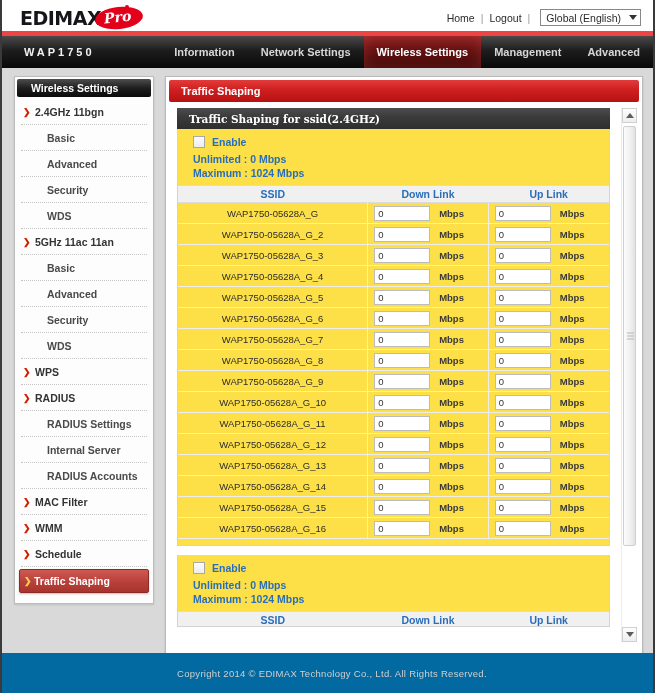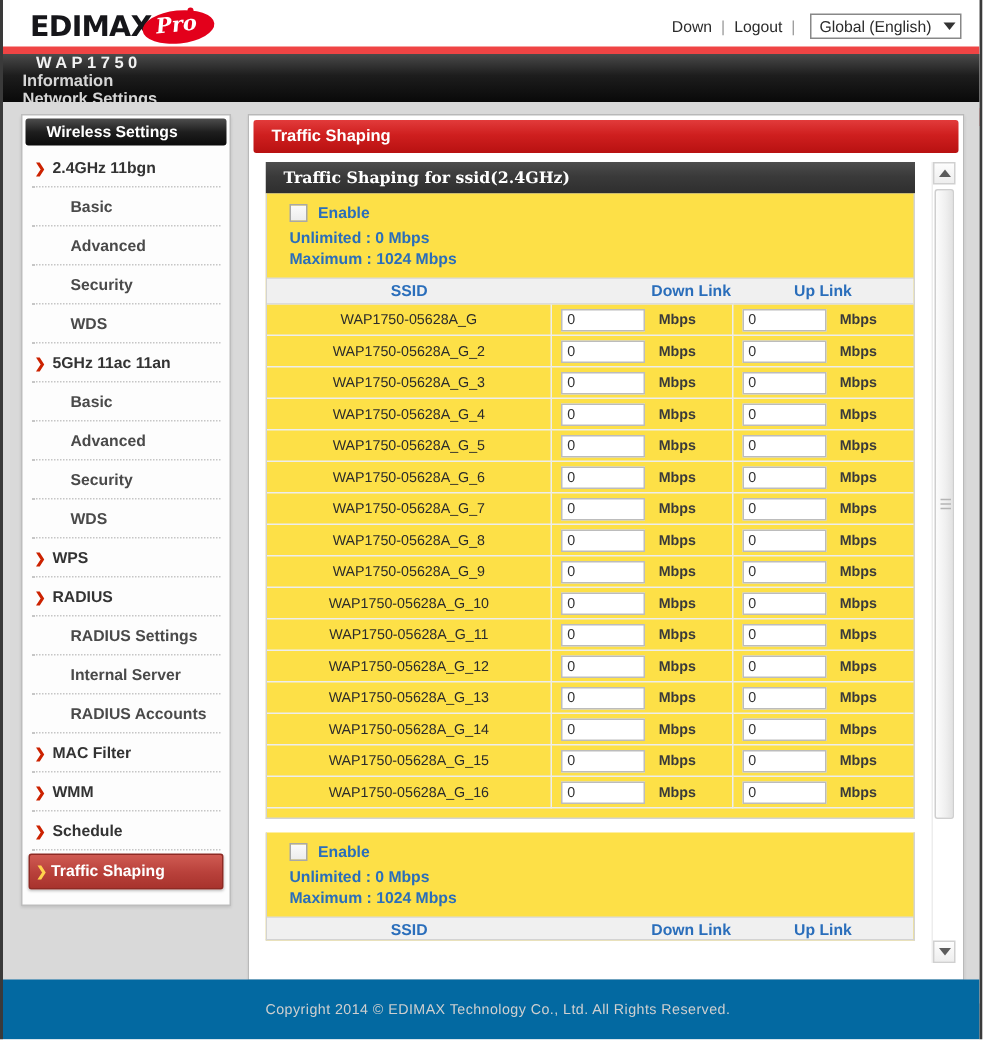--- a/index.html
+++ b/index.html
@@ -95,21 +95,20 @@
     border-top: 5px solid #333;
   }
 
   
   .navbar {
     position: relative;
     height: 32px;
     background: linear-gradient(180deg, #4a4a4a 0%, #1d1d1d 45%, #090909 100%);
     display: flex;
     align-items: stretch;
-    flex-direction: column;
   }
   .model {
     display: flex; align-items: center;
     padding-left: 22px;
     width: 160px;
     color: #f2f2f2;
     font-size: 11px;
     font-weight: bold;
     letter-spacing: 3px;
   }
@@ -271,21 +270,21 @@
     background: #f0f0f0;
     border-top: 1px solid #dcdcdc;
     border-bottom: 1px solid #dcdcdc;
     color: #2a6ebb;
     font-size: 10.5px;
     font-weight: bold;
     height: 17px;
     text-align: center;
   }
   table.ts th.c-ssid { width: 44%; }
-  table.ts th.c-down { width: 28%; text-align: right; }
+  table.ts th.c-down { width: 28%; }
   table.ts th.c-up   { width: 28%; }
   table.ts td {
     border-bottom: 1px solid #ededed;
     height: 21px;
     font-size: 9.5px;
     color: #2b2b2b;
   }
   td.ssid { text-align: center; border-right: 1px solid #ededed; }
   td.lnk  { border-right: 1px solid #ededed; padding-left: 6px; }
   td.lnk.last { border-right: none; }
@@ -376,21 +375,21 @@
   <div class="topbar">
     <div class="logo">
       <span class="logo-text">EDIMAX</span>
       <span class="logo-pro-wrap">
         <span class="logo-pro-ellipse"></span>
         <span class="logo-dot"></span>
         <span class="logo-pro-label">Pro</span>
       </span>
     </div>
     <div class="top-right">
-      <a href="#">Down</a>
+      <a href="#">Home</a>
       <span class="top-sep">|</span>
       <a href="#">Logout</a>
       <span class="top-sep">|</span>
       <span class="lang-select">
         <span>Global (English)</span>
         <span class="lang-caret"></span>
       </span>
     </div>
   </div>
 

